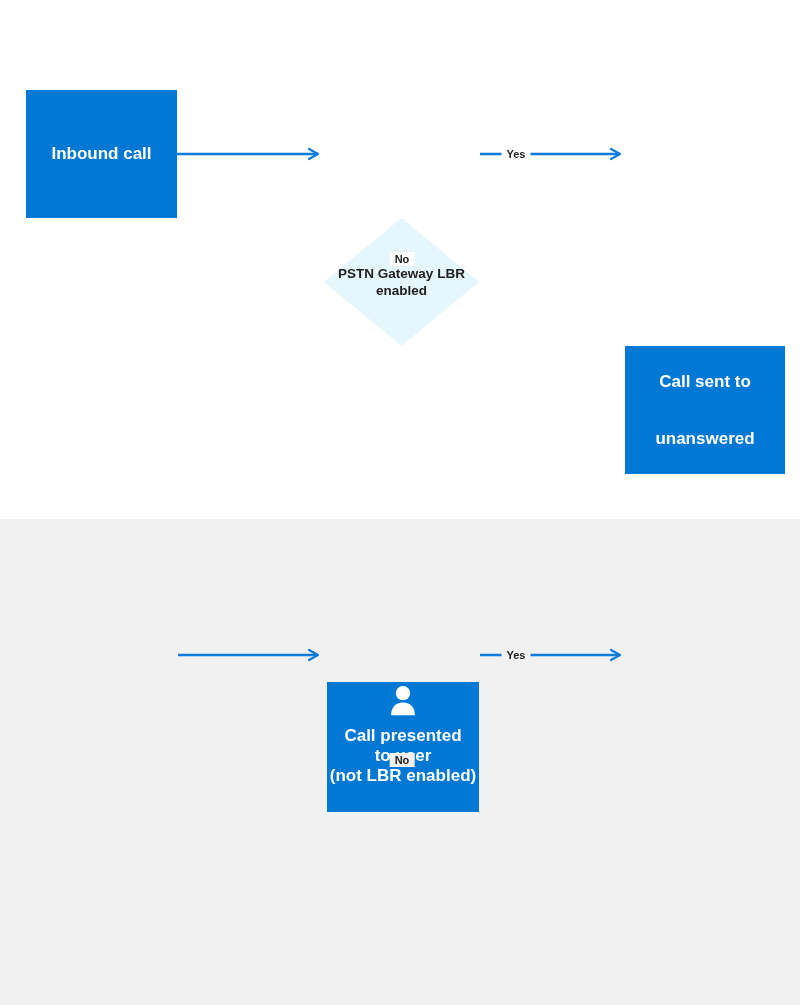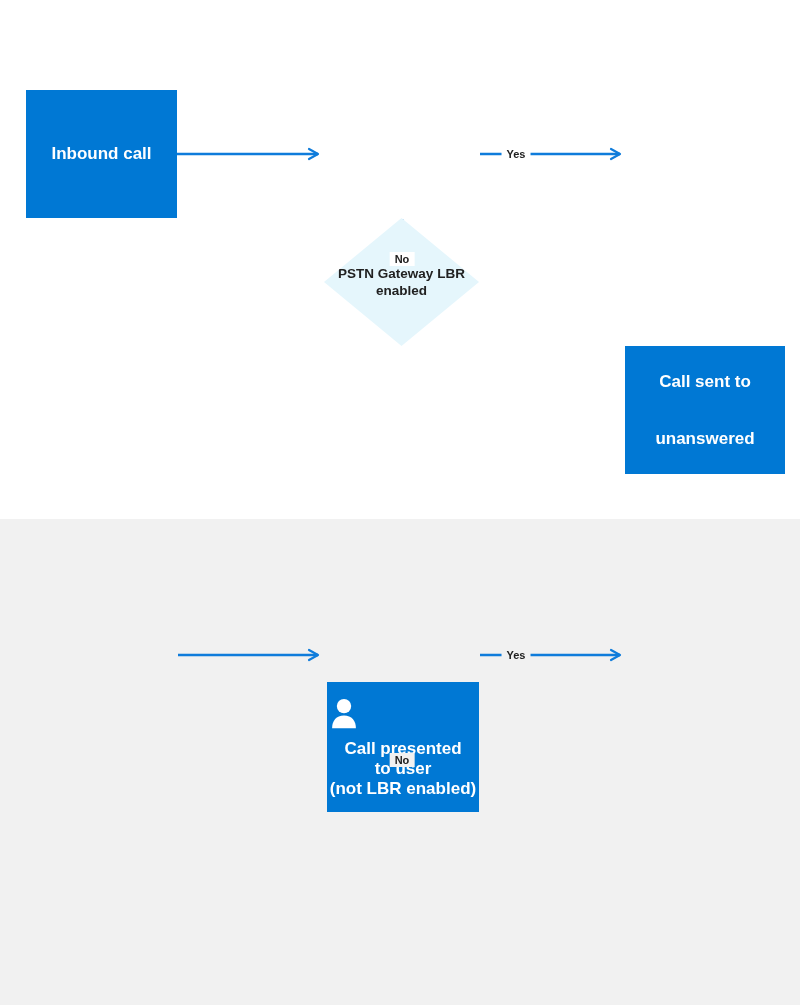--- a/index.html
+++ b/index.html
@@ -11,24 +11,24 @@
     --label-text:#212121;
     --node-text:#FFFFFF;
   }
   html,body{margin:0;padding:0;background:#fff;}
   body{font-family:"Liberation Sans","DejaVu Sans",sans-serif;}
   .canvas{position:relative;width:800px;height:1005px;overflow:hidden;background:var(--section1-bg);}
   .section{position:absolute;left:0;width:800px;}
   .section.top{top:0;height:519px;background:var(--section1-bg);}
   .section.bottom{top:519px;height:486px;background:var(--section2-bg);}
   .node{position:absolute;background:var(--node-blue);color:var(--node-text);
-        display:flex;flex-direction:column;justify-content:center;
+        display:flex;flex-direction:column;align-items:center;justify-content:center;
         font-size:17px;line-height:20px;font-weight:600;text-align:center;box-sizing:border-box;}
   .node .line{display:block;white-space:nowrap;}
-  .node.icon-box{justify-content:flex-start;padding-top:16px;}
+  .node.icon-box{justify-content:flex-start;padding-top:3px;}
   .node.icon-box .textblock{margin-top:7px;}
   .person{width:34px;height:34px;flex:0 0 auto;}
   .person circle,.person path{fill:#ffffff;}
   .diamond{position:absolute;background:var(--diamond-fill);
         clip-path:polygon(50% 0,100% 50%,50% 100%,0 50%);
         display:flex;align-items:center;justify-content:center;
         color:var(--label-text);font-size:13.5px;line-height:17px;font-weight:600;text-align:center;}
   .edgelabel{position:absolute;transform:translate(-50%,-50%);
         font-size:11px;font-weight:600;color:var(--label-text);
         padding:1px 5px;white-space:nowrap;z-index:3;}

